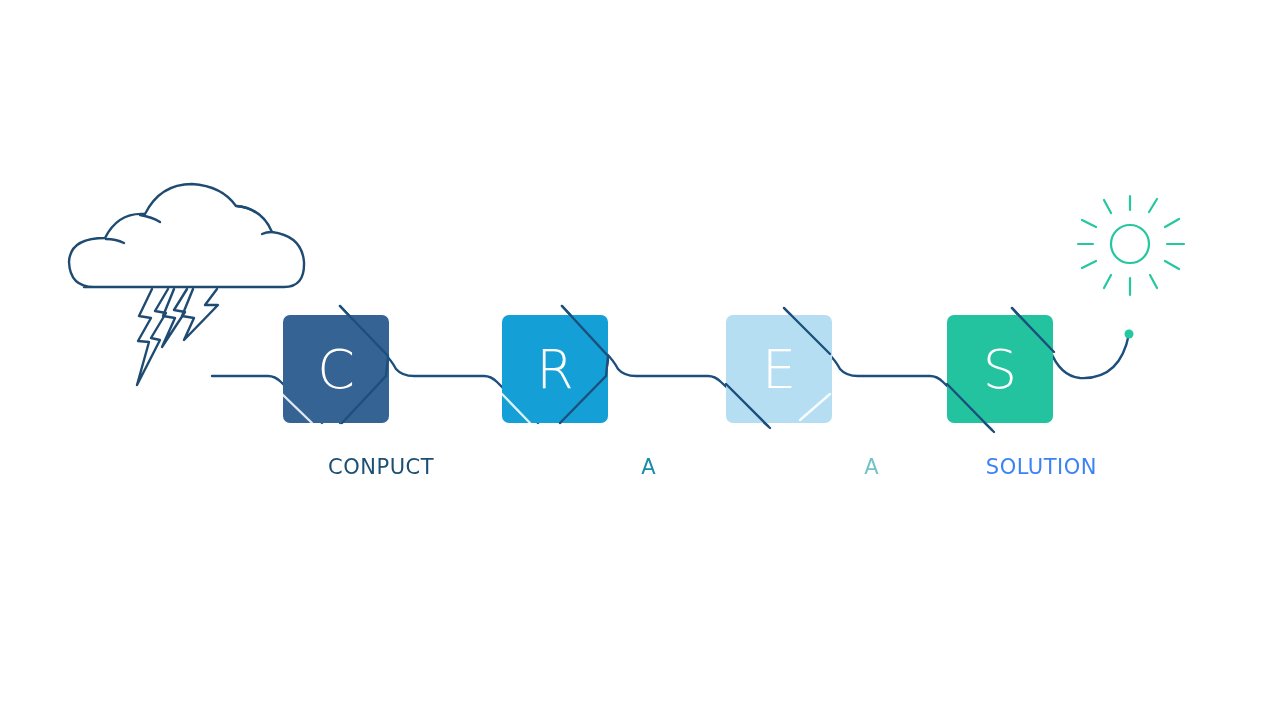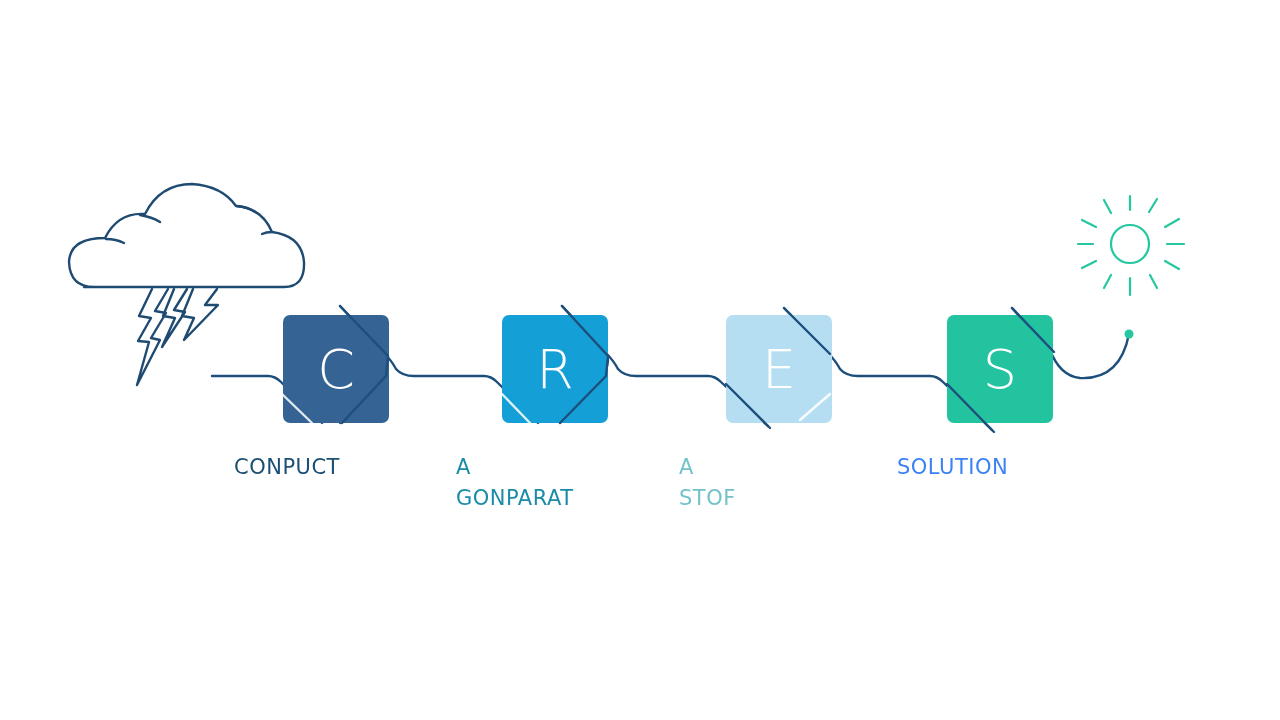--- a/index.html
+++ b/index.html
@@ -1,20 +1,20 @@
 <!DOCTYPE html>
 <html><head>
 <meta charset="utf-8">
 <style>
   html, body { margin:0; padding:0; }
   body { width:1280px; height:720px; background:#ffffff; position:relative; overflow:hidden; font-family:"DejaVu Sans", sans-serif; }
   svg.art { position:absolute; left:0; top:0; }
   .box { position:absolute; width:106px; height:108px; border-radius:7px; }
   .letter { position:absolute; left:0; top:0; width:106px; height:108px; display:flex; align-items:center; justify-content:center; color:#ffffff; font-size:54px; font-weight:300; font-family:"DejaVu Sans", sans-serif; }
-  .label { position:absolute; text-align:left; font-size:21px; letter-spacing:0.5px; line-height:31px; font-family:"DejaVu Sans", sans-serif; }
+  .label { position:absolute; text-align:right; font-size:21px; letter-spacing:0.5px; line-height:31px; font-family:"DejaVu Sans", sans-serif; }
 </style>
 </head>
 <body>
 
 <svg class="art" width="1280" height="720" viewBox="0 0 1280 720">
 
   <g fill="none" stroke="#1f4b72" stroke-width="2.4" stroke-linejoin="round" stroke-linecap="round">
     <path d="M84,287 L284,287 Q305,287 304,262 Q302,236 272,232 Q262,208 236,206 Q222,186 192,184 Q160,184 145,214 Q118,212 105,238 Q70,238 69,262 Q70,287 94,287 Z" fill="#ffffff"></path>
     <path d="M140,215 Q152,217 160,222"></path>
     <path d="M237,206 Q248,207 255,212"></path>
@@ -79,21 +79,19 @@
     <path d="M947,384 L992,430" stroke="#1d4f7c"></path>
     <path d="M1012,308 L1054,352" stroke="#1d4f7c"></path>
   </g>
 </svg>
 
 <div class="label" style="left:234px; top:452px; width:200px; color:#1b4f73;">
   <div>CONPUCT</div>
 </div>
 <div class="label" style="left:456px; top:452px; width:200px; color:#1a8ca8;">
   <div>A</div>
-  <div>GONPARAT</div>
 </div>
 <div class="label" style="left:679px; top:452px; width:200px; color:#72c2c9;">
   <div>A</div>
-  <div>STOF</div>
 </div>
 <div class="label" style="left:897px; top:452px; width:200px; color:#3b82f6;">
   <div>SOLUTION</div>
 </div>
 
 </body></html>

